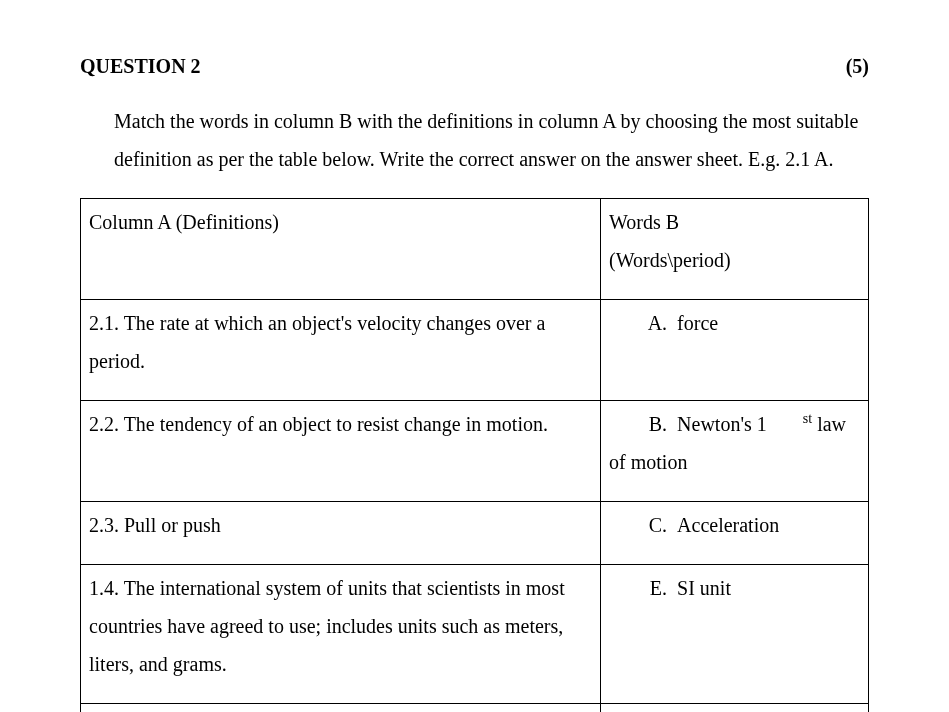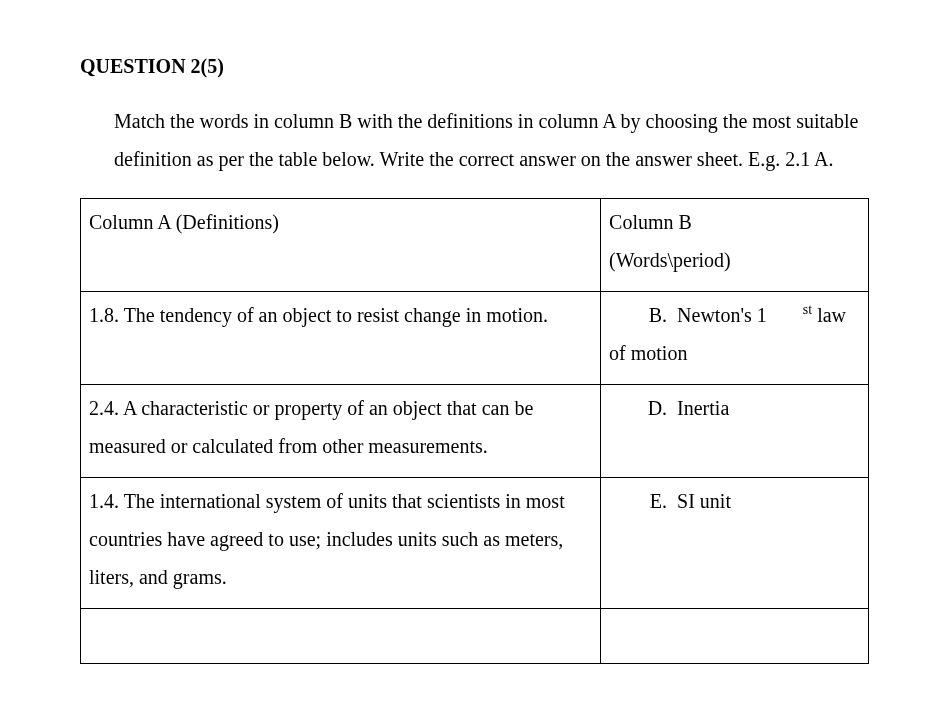--- a/index.html
+++ b/index.html
@@ -8,33 +8,34 @@
       height: 712px;
       background: #ffffff;
       font-family: "Times New Roman", Times, serif;
       font-size: 20px;
       line-height: 1.8;
       color: #000;
       padding: 48px 80px 30px 80px;
     }
     .header-row {
       display: flex;
+      justify-content: space-between;
       align-items: baseline;
       margin-bottom: 18px;
     }
     .q-title { font-weight: bold; }
     .marks { font-weight: bold; }
     .instructions { margin-bottom: 20px; line-height: 1.9; margin-left: 34px; }
     table {
       width: 100%;
       border-collapse: collapse;
     }
     table td, table th {
       border: 1px solid #000;
-      padding: 4px 8px 12px 8px;
+      padding: 4px 8px 20px 8px;
       vertical-align: top;
       text-align: left;
       font-weight: normal;
       line-height: 1.9;
     }
     th { font-weight: bold; }
     .col-a { width: 66%; }
     .col-b { width: 34%; }
     .list-letter {
       display: inline-block;
@@ -53,33 +54,37 @@
   <span class="marks">(5)</span>
 </div>
 
 <p class="instructions">Match the words in column B with the definitions in column A by choosing the most suitable definition as per the table below. Write the correct answer on the answer sheet. E.g. 2.1 A.</p>
 
 <table>
   <thead>
     <tr>
       <th class="col-a">Column A (Definitions)</th>
       <th class="col-b">
-        <span>Column B</span><br>
+        <span>Words B</span><br>
         <span>(Words\period)</span>
       </th>
     </tr>
   </thead>
   <tbody>
       <tr>
-        <td class="col-a">1.8. The tendency of an object to resist change in motion.</td>
+        <td class="col-a">2.1. The rate at which an object's velocity changes over a period.</td>
+        <td class="col-b"><span class="list-letter">A.</span><span>force</span></td>
+      </tr>
+      <tr>
+        <td class="col-a">2.2. The tendency of an object to resist change in motion.</td>
         <td class="col-b"><span class="list-letter">B.</span><span>Newton's 1<sup>st</sup> law of motion</span></td>
       </tr>
       <tr>
-        <td class="col-a">2.4. A characteristic or property of an object that can be measured or calculated from other measurements.</td>
-        <td class="col-b"><span class="list-letter">D.</span><span>Inertia</span></td>
+        <td class="col-a">2.3. Pull or push</td>
+        <td class="col-b"><span class="list-letter">C.</span><span>Acceleration</span></td>
       </tr>
       <tr>
         <td class="col-a">1.4. The international system of units that scientists in most countries have agreed to use; includes units such as meters, liters, and grams.</td>
         <td class="col-b"><span class="list-letter">E.</span><span>SI unit</span></td>
       </tr>
       <tr>
         <td class="col-a">&nbsp;</td>
         <td class="col-b"></td>
       </tr>
     </tbody>

